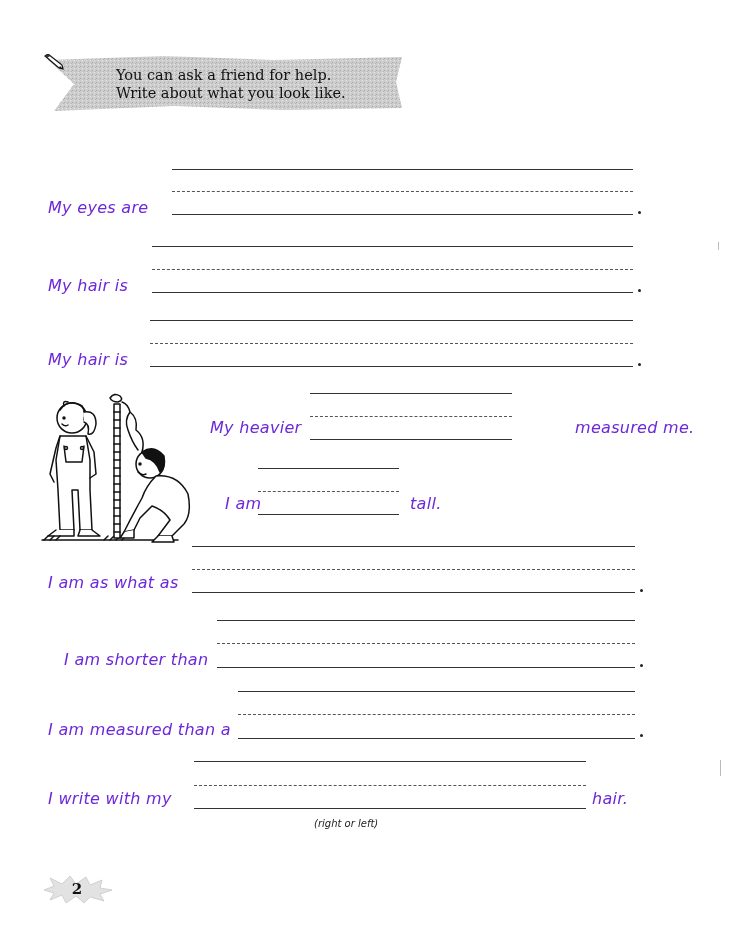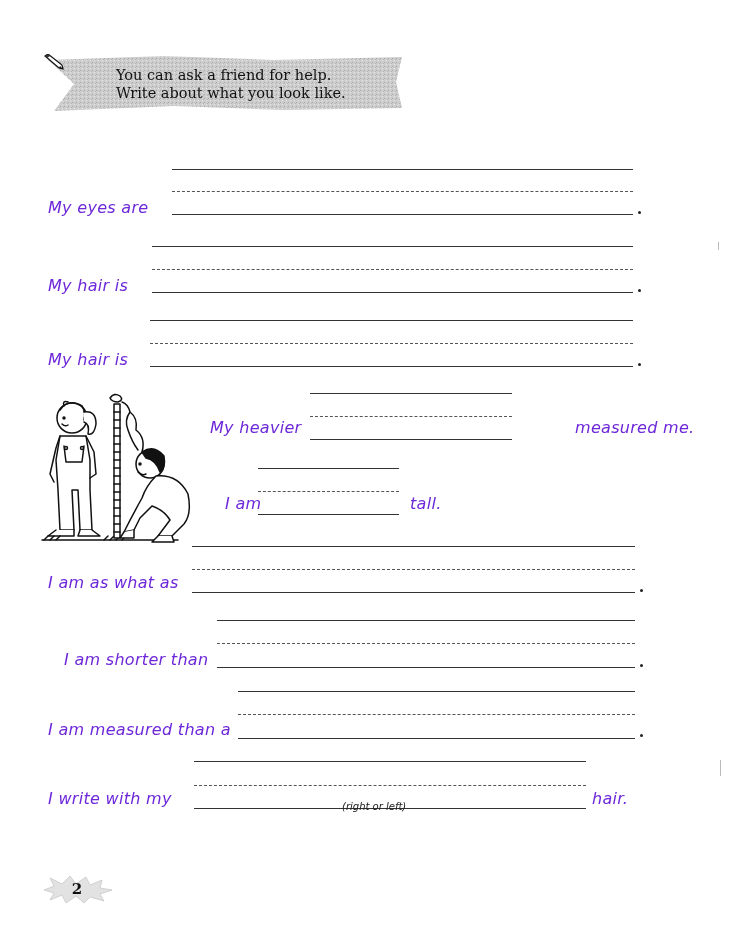--- a/index.html
+++ b/index.html
@@ -133,21 +133,21 @@
 <div class="line" style="left:238px; width:397px; top:691px;"></div>
 <div class="dash" style="left:238px; width:397px; top:714px;"></div>
 <div class="line" style="left:238px; width:397px; top:738px;"></div>
 <div class="dot" style="left:640px; top:734px;"></div>
 
 <div class="label" style="left:48px; top:789px;">I write with my</div>
 <div class="line" style="left:194px; width:392px; top:761px;"></div>
 <div class="dash" style="left:194px; width:392px; top:785px;"></div>
 <div class="line" style="left:194px; width:392px; top:808px;"></div>
 <div class="label" style="left:592px; top:789px;">hair.</div>
-<div class="hint" style="left:314px; top:801px;margin-left:28px;">(right or left)</div>
+<div class="hint" style="left:314px; top:818px;">(right or left)</div>
 
 <div class="pagenum">
   <svg width="74" height="30" viewBox="0 0 74 30">
     <path d="M4,16 L14,12 L10,4 L22,10 L30,2 L36,10 L46,3 L50,11 L62,6 L60,14 L72,16 L60,20 L64,27 L50,23 L44,29 L36,22 L26,29 L22,21 L10,26 L14,19 Z" fill="#e2e2e2" stroke="#c8c8c8" stroke-width="0.8"></path>
   </svg>
   <span>2</span>
 </div>
 
 <div class="edge-mark" style="left:718px; top:242px; height:8px;"></div>
 <div class="edge-mark" style="left:720px; top:760px; height:16px;"></div>

